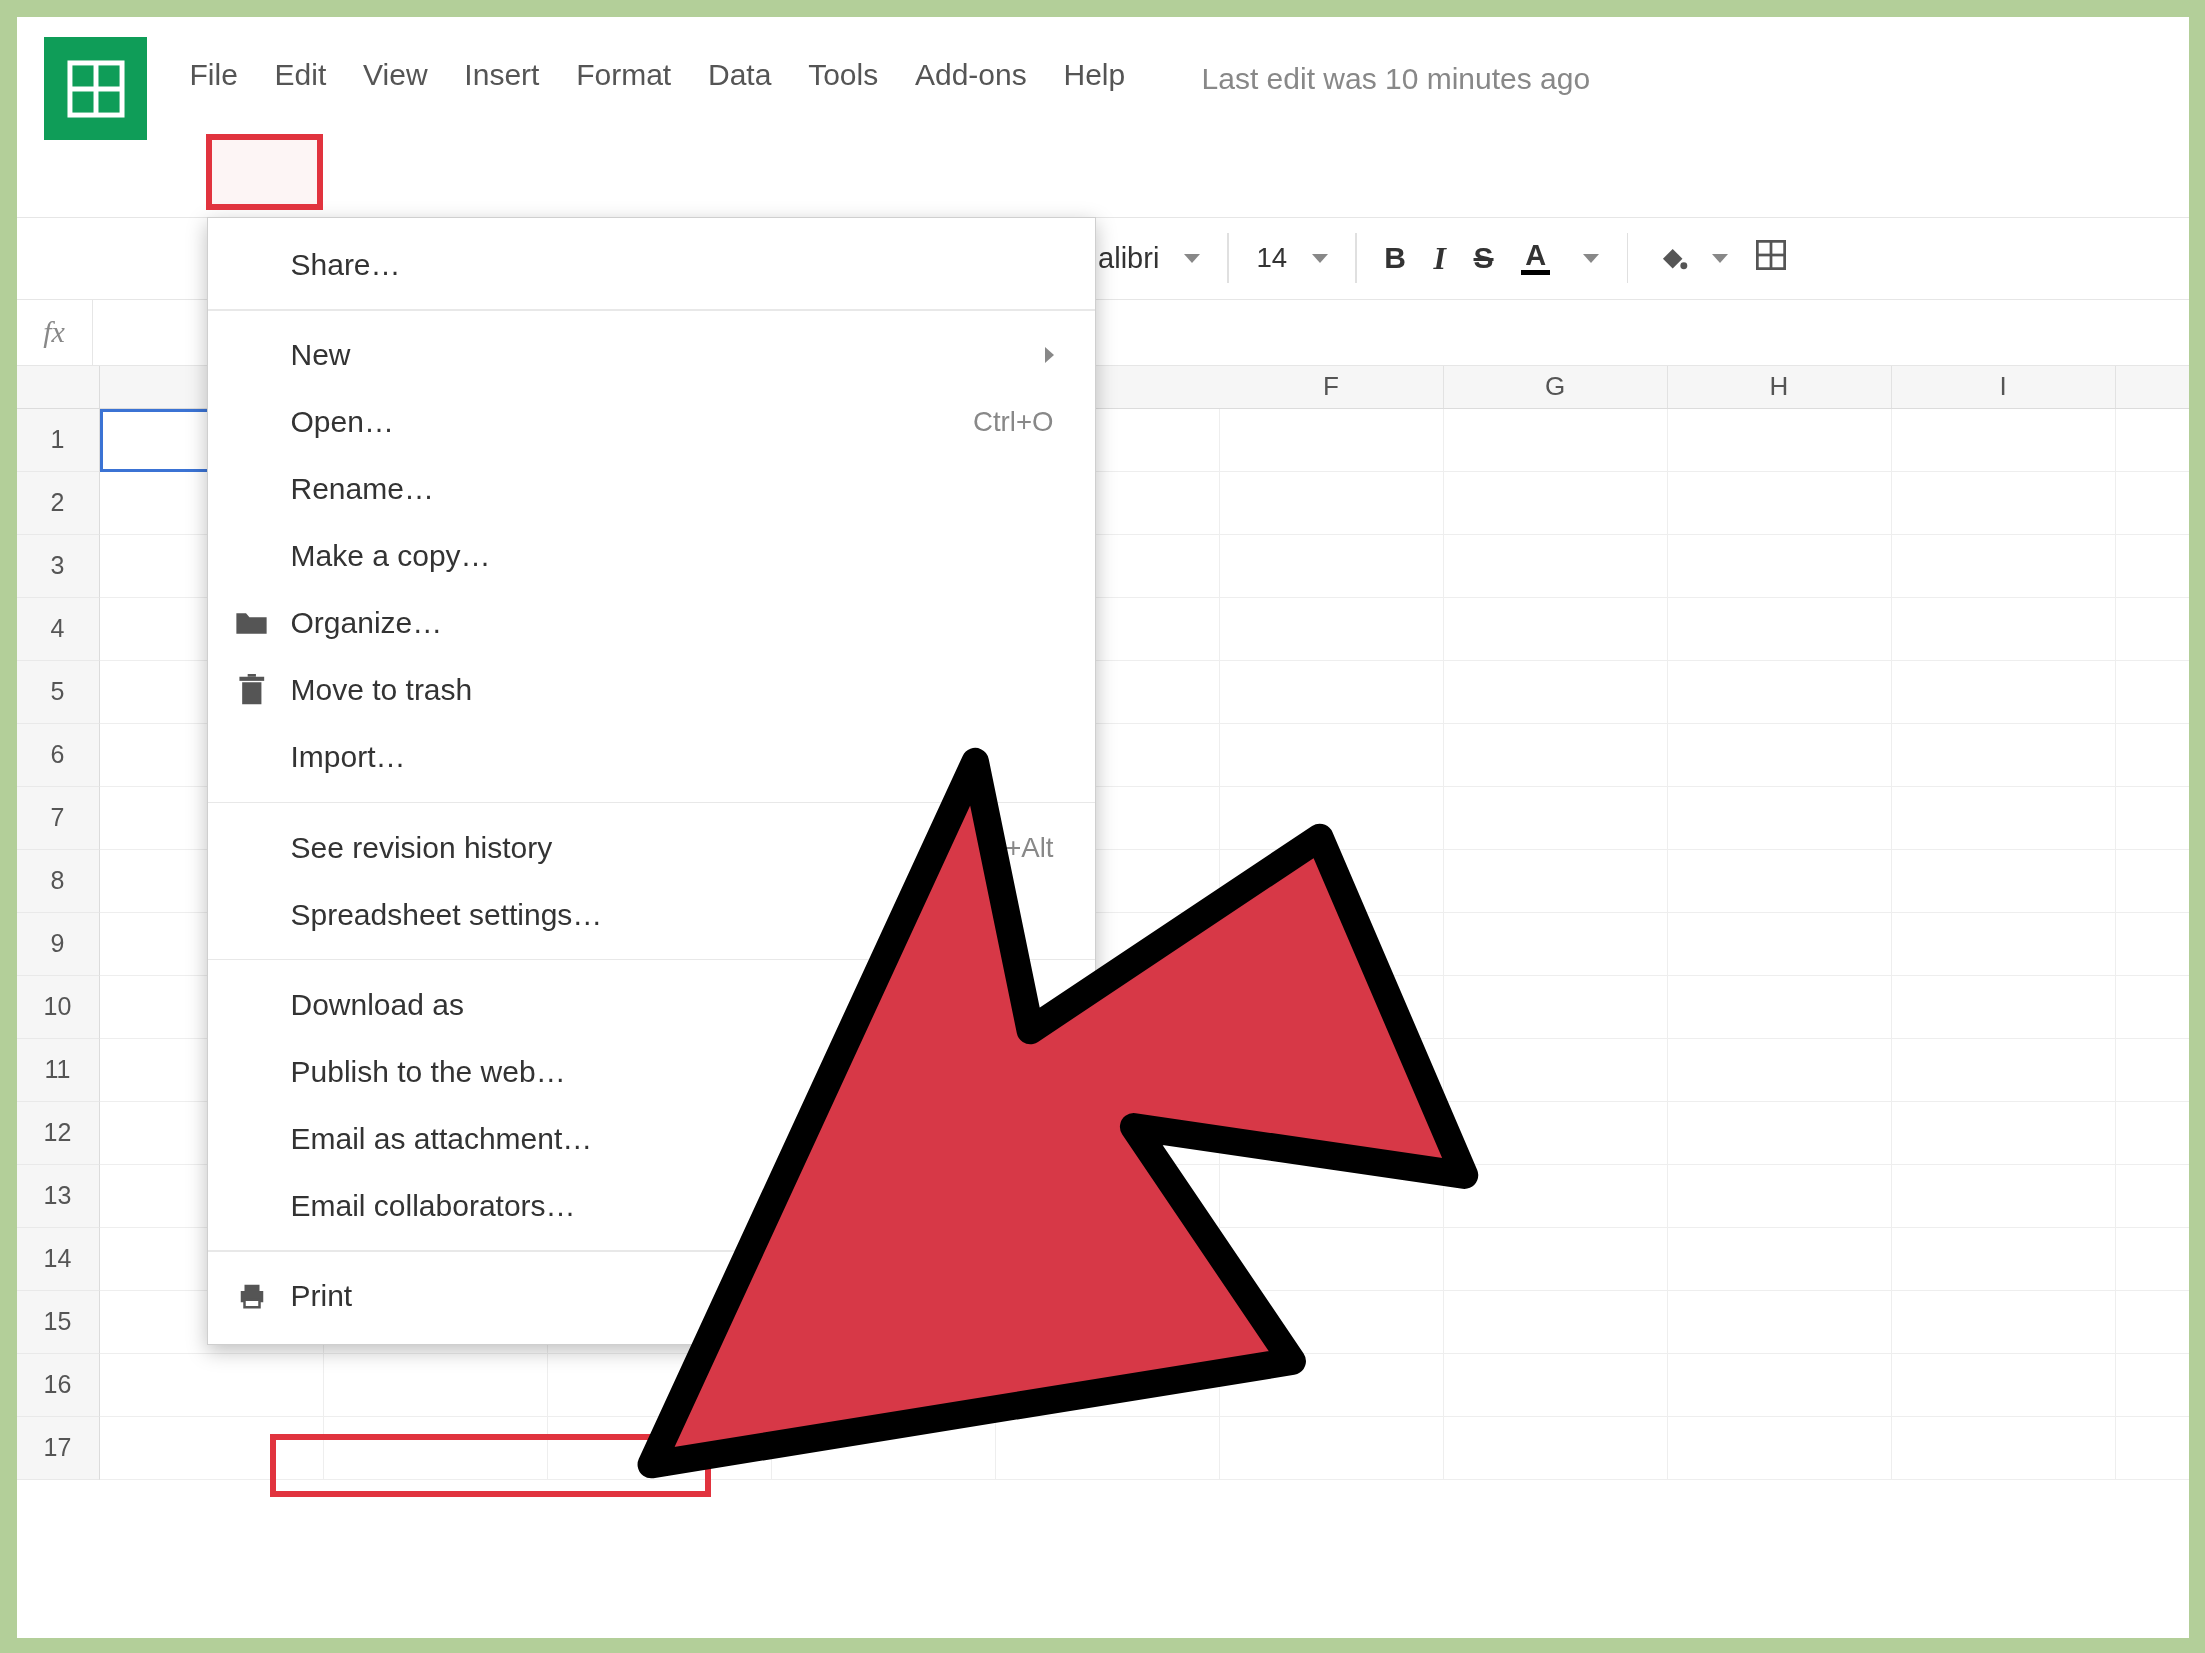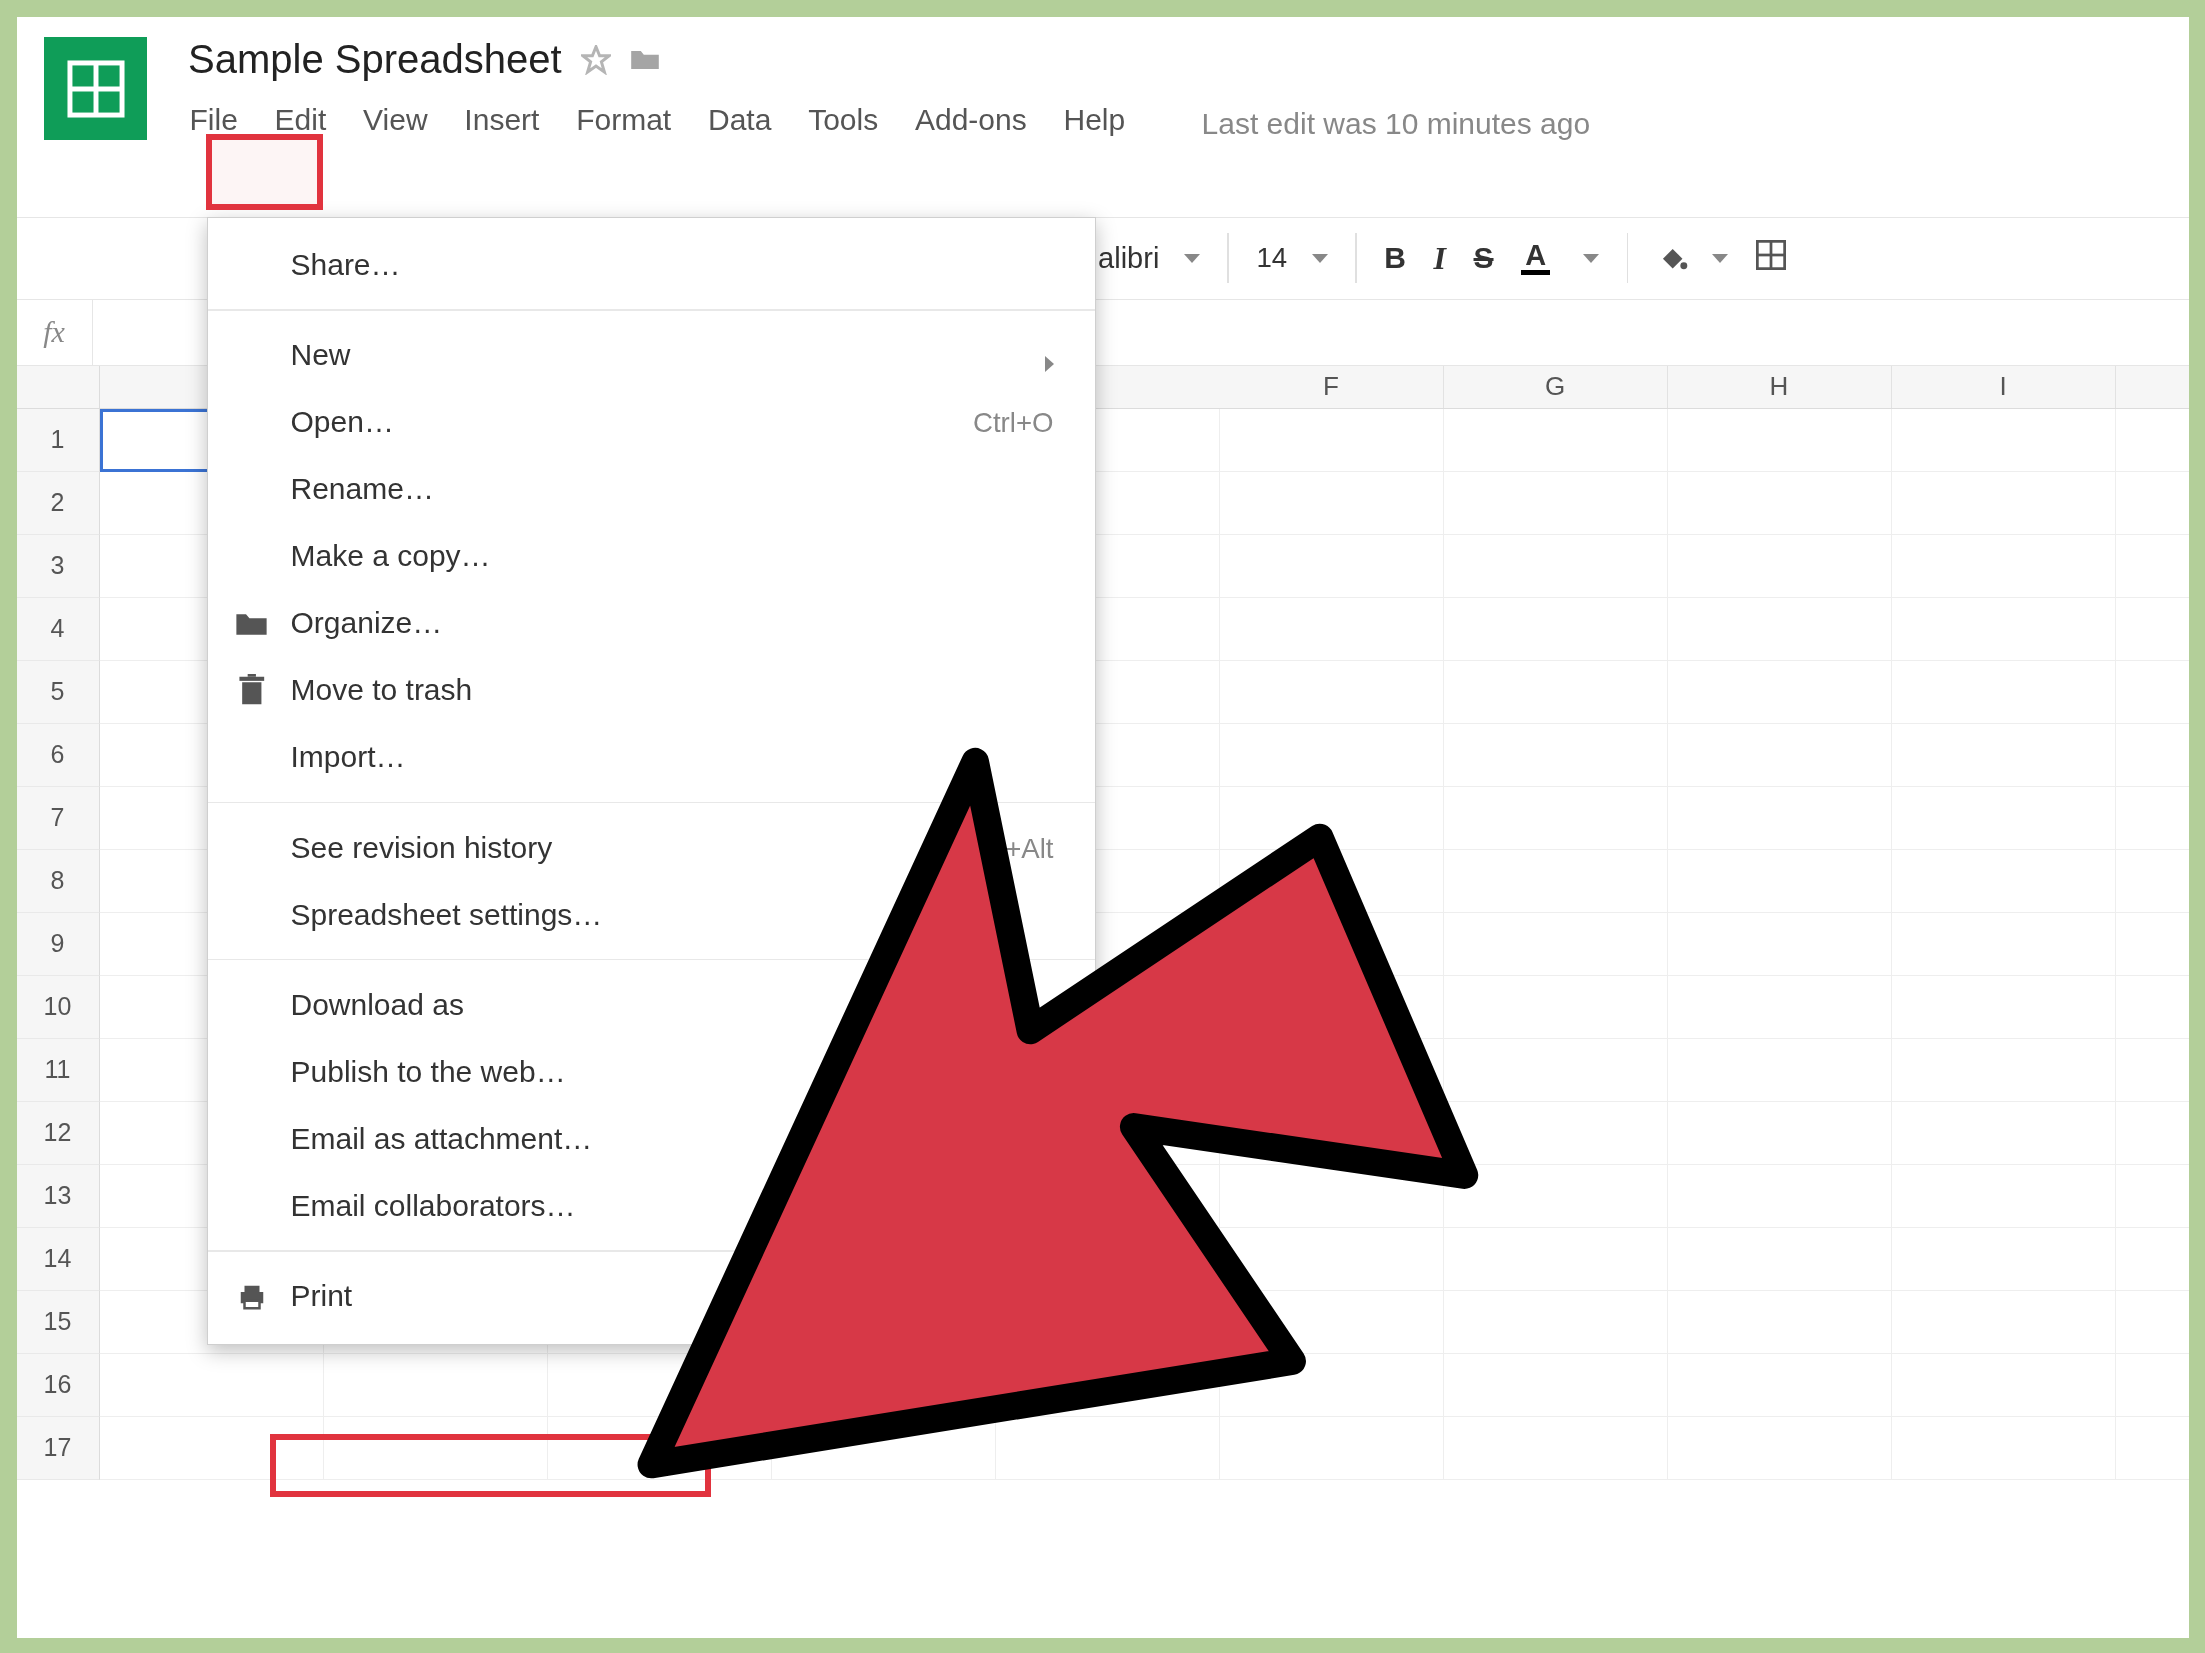--- a/index.html
+++ b/index.html
@@ -156,21 +156,21 @@
     position: absolute;
     left: 190px; top: 200px;
     width: 889px;
     background: #fff;
     border: 0.7px solid #cfcfcf;
     box-shadow: 0 5.5px 19.3px rgba(0,0,0,.25);
     z-index: 300;
     padding: 13.8px 0;
   }
   .dd-item {
-    display:flex; align-items:flex-end;
+    display:flex; align-items:center;
     justify-content: space-between;
     padding: 16.5px 41px 16.5px 83px;
     font-size: 30px; color:#333;
     cursor: pointer;
     position: relative;
   }
   .dd-item .ico {
     position:absolute; left:27.6px;
     width:33px; height:33px;
     display:flex;align-items:center;justify-content:center;
@@ -209,29 +209,20 @@
 
     <div class="header">
       <div class="logo">
         <svg viewBox="0 0 100 100">
           <rect x="8" y="8" width="84" height="84" fill="none" stroke="#fff" stroke-width="8"></rect>
           <line x1="8" y1="50" x2="92" y2="50" stroke="#fff" stroke-width="8"></line>
           <line x1="50" y1="8" x2="50" y2="92" stroke="#fff" stroke-width="8"></line>
         </svg>
       </div>
       <div class="title-zone">
-        <div class="title-row">
-          <span class="doc-title">Sample Spreadsheet</span>
-          <svg class="star-icon" viewBox="0 0 50 50">
-            <polygon points="25,3 31,18 47,18 34,28 39,45 25,35 11,45 16,28 3,18 19,18"></polygon>
-          </svg>
-          <svg class="folder-icon" viewBox="0 0 50 40">
-            <path d="M2 6h16l5 6h25v24H2z" fill="#a5a5a5"></path>
-          </svg>
-        </div>
         <div class="menu-bar">
           <span class="menu-item">File</span>
           <span class="menu-item">Edit</span>
           <span class="menu-item">View</span>
           <span class="menu-item">Insert</span>
           <span class="menu-item">Format</span>
           <span class="menu-item">Data</span>
           <span class="menu-item">Tools</span>
           <span class="menu-item">Add-ons</span>
           <span class="menu-item">Help</span>

